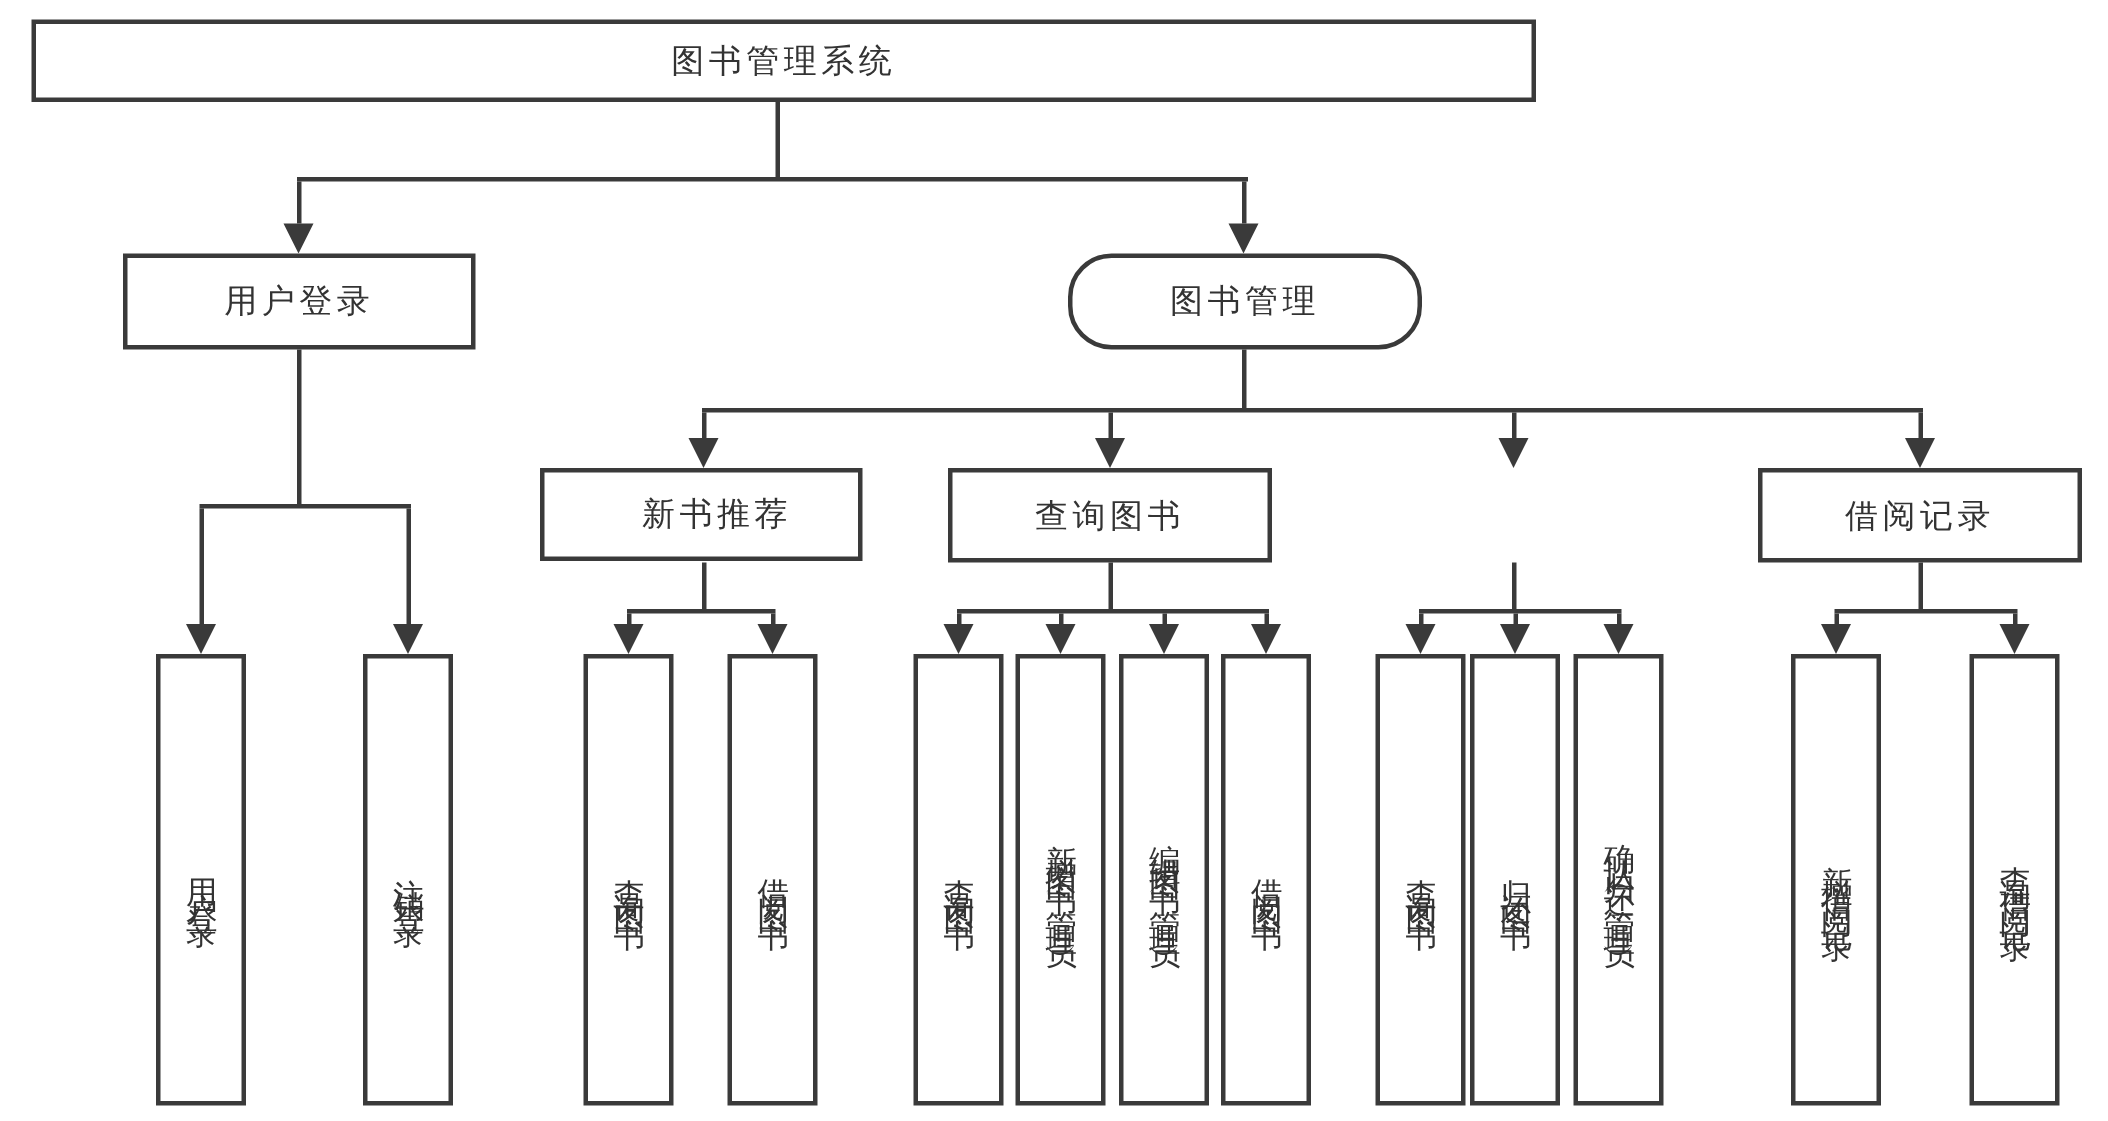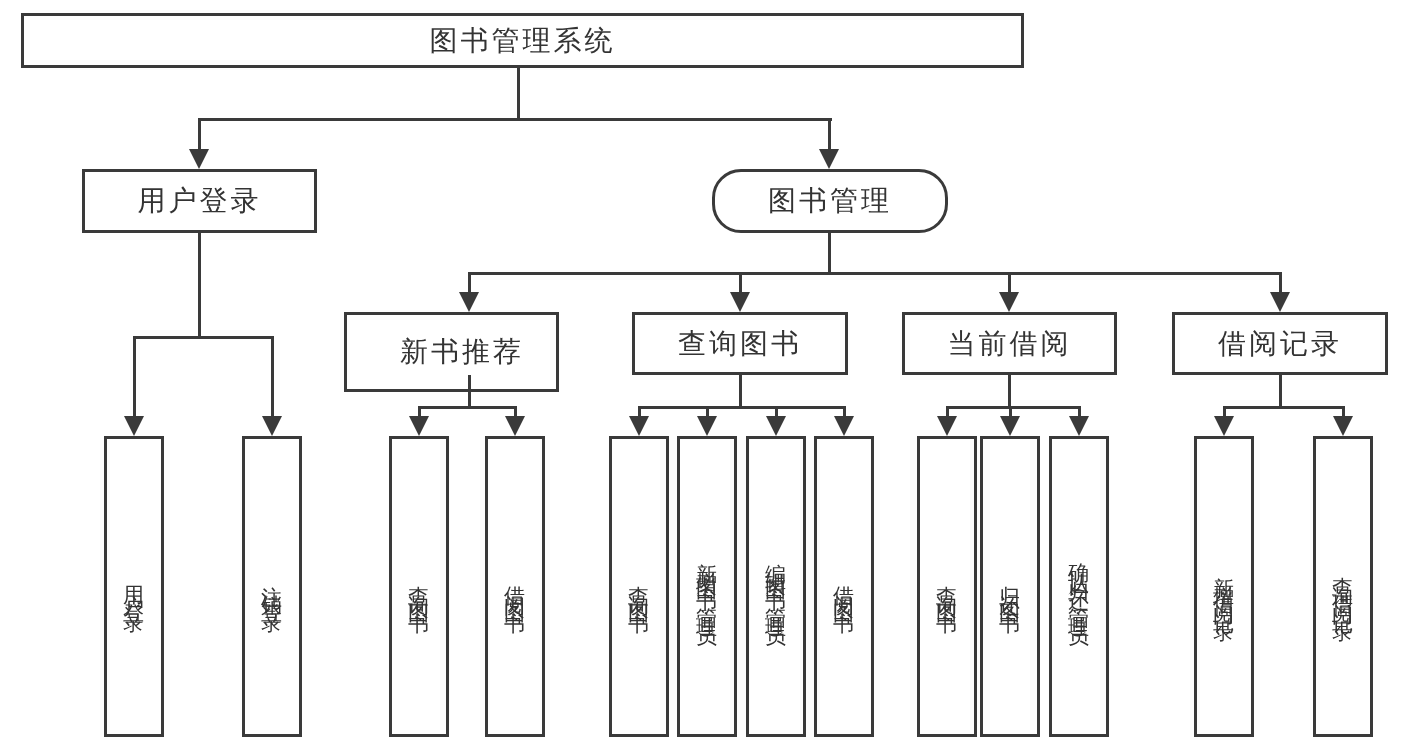--- a/index.html
+++ b/index.html
@@ -9,21 +9,21 @@
     font-family:"Liberation Sans",sans-serif;
     overflow:hidden;
   }
   .box{
     position:absolute;box-sizing:border-box;
     border:3px solid var(--box-border,#3a3a3a);
     background:var(--box-fill,#ffffff);
     display:flex;align-items:center;justify-content:center;
     color:var(--text,#333333);
   }
-  .hlabel{font-size:28px;letter-spacing:3px;white-space:nowrap;}
+  .hlabel{font-size:22px;letter-spacing:3px;white-space:nowrap;}
   .vlabel{
     writing-mode:vertical-rl;text-orientation:mixed;
     font-size:21px;letter-spacing:9px;line-height:1;white-space:nowrap;
   }
   .ln{position:absolute;background:var(--line,#3a3a3a);}
   .ar{
     position:absolute;width:0;height:0;
     border-left:10px solid transparent;border-right:10px solid transparent;
     border-top:20px solid var(--line,#3a3a3a);
   }
@@ -68,28 +68,25 @@
   <div class="ln" style="left:468px;top:272px;width:814px;height:3px;"></div>
   <div class="ln" style="left:468px;top:275px;width:3px;height:17px;"></div>
   <div class="ar" style="left:459px;top:292px;"></div>
   <div class="ln" style="left:739px;top:275px;width:3px;height:17px;"></div>
   <div class="ar" style="left:730px;top:292px;"></div>
   <div class="ln" style="left:1008px;top:275px;width:3px;height:17px;"></div>
   <div class="ar" style="left:999px;top:292px;"></div>
   <div class="ln" style="left:1279px;top:275px;width:3px;height:17px;"></div>
   <div class="ar" style="left:1270px;top:292px;"></div>
 
-  <div class="box" style="left:344px;top:312px;width:215px;height:80px;padding-left:21px;">
+  <div class="box" style="left:360px;top:312px;width:215px;height:62px;padding-left:21px;">
     <span class="hlabel">新书推荐</span>
   </div>
   <div class="box" style="left:632px;top:312px;width:216px;height:63px;">
     <span class="hlabel">查询图书</span>
-  </div>
-  <div class="box" style="left:902px;top:312px;width:215px;height:63px;">
-    <span class="hlabel">当前借阅</span>
   </div>
   <div class="box" style="left:1172px;top:312px;width:216px;height:63px;">
     <span class="hlabel">借阅记录</span>
   </div>
 
   <div class="ln" style="left:468px;top:375px;width:3px;height:31px;"></div>
   <div class="ln" style="left:418px;top:406px;width:99px;height:3px;"></div>
   <div class="ln" style="left:418px;top:409px;width:3px;height:7px;"></div>
   <div class="ar" style="left:409px;top:416px;"></div>
   <div class="ln" style="left:514px;top:409px;width:3px;height:7px;"></div>

